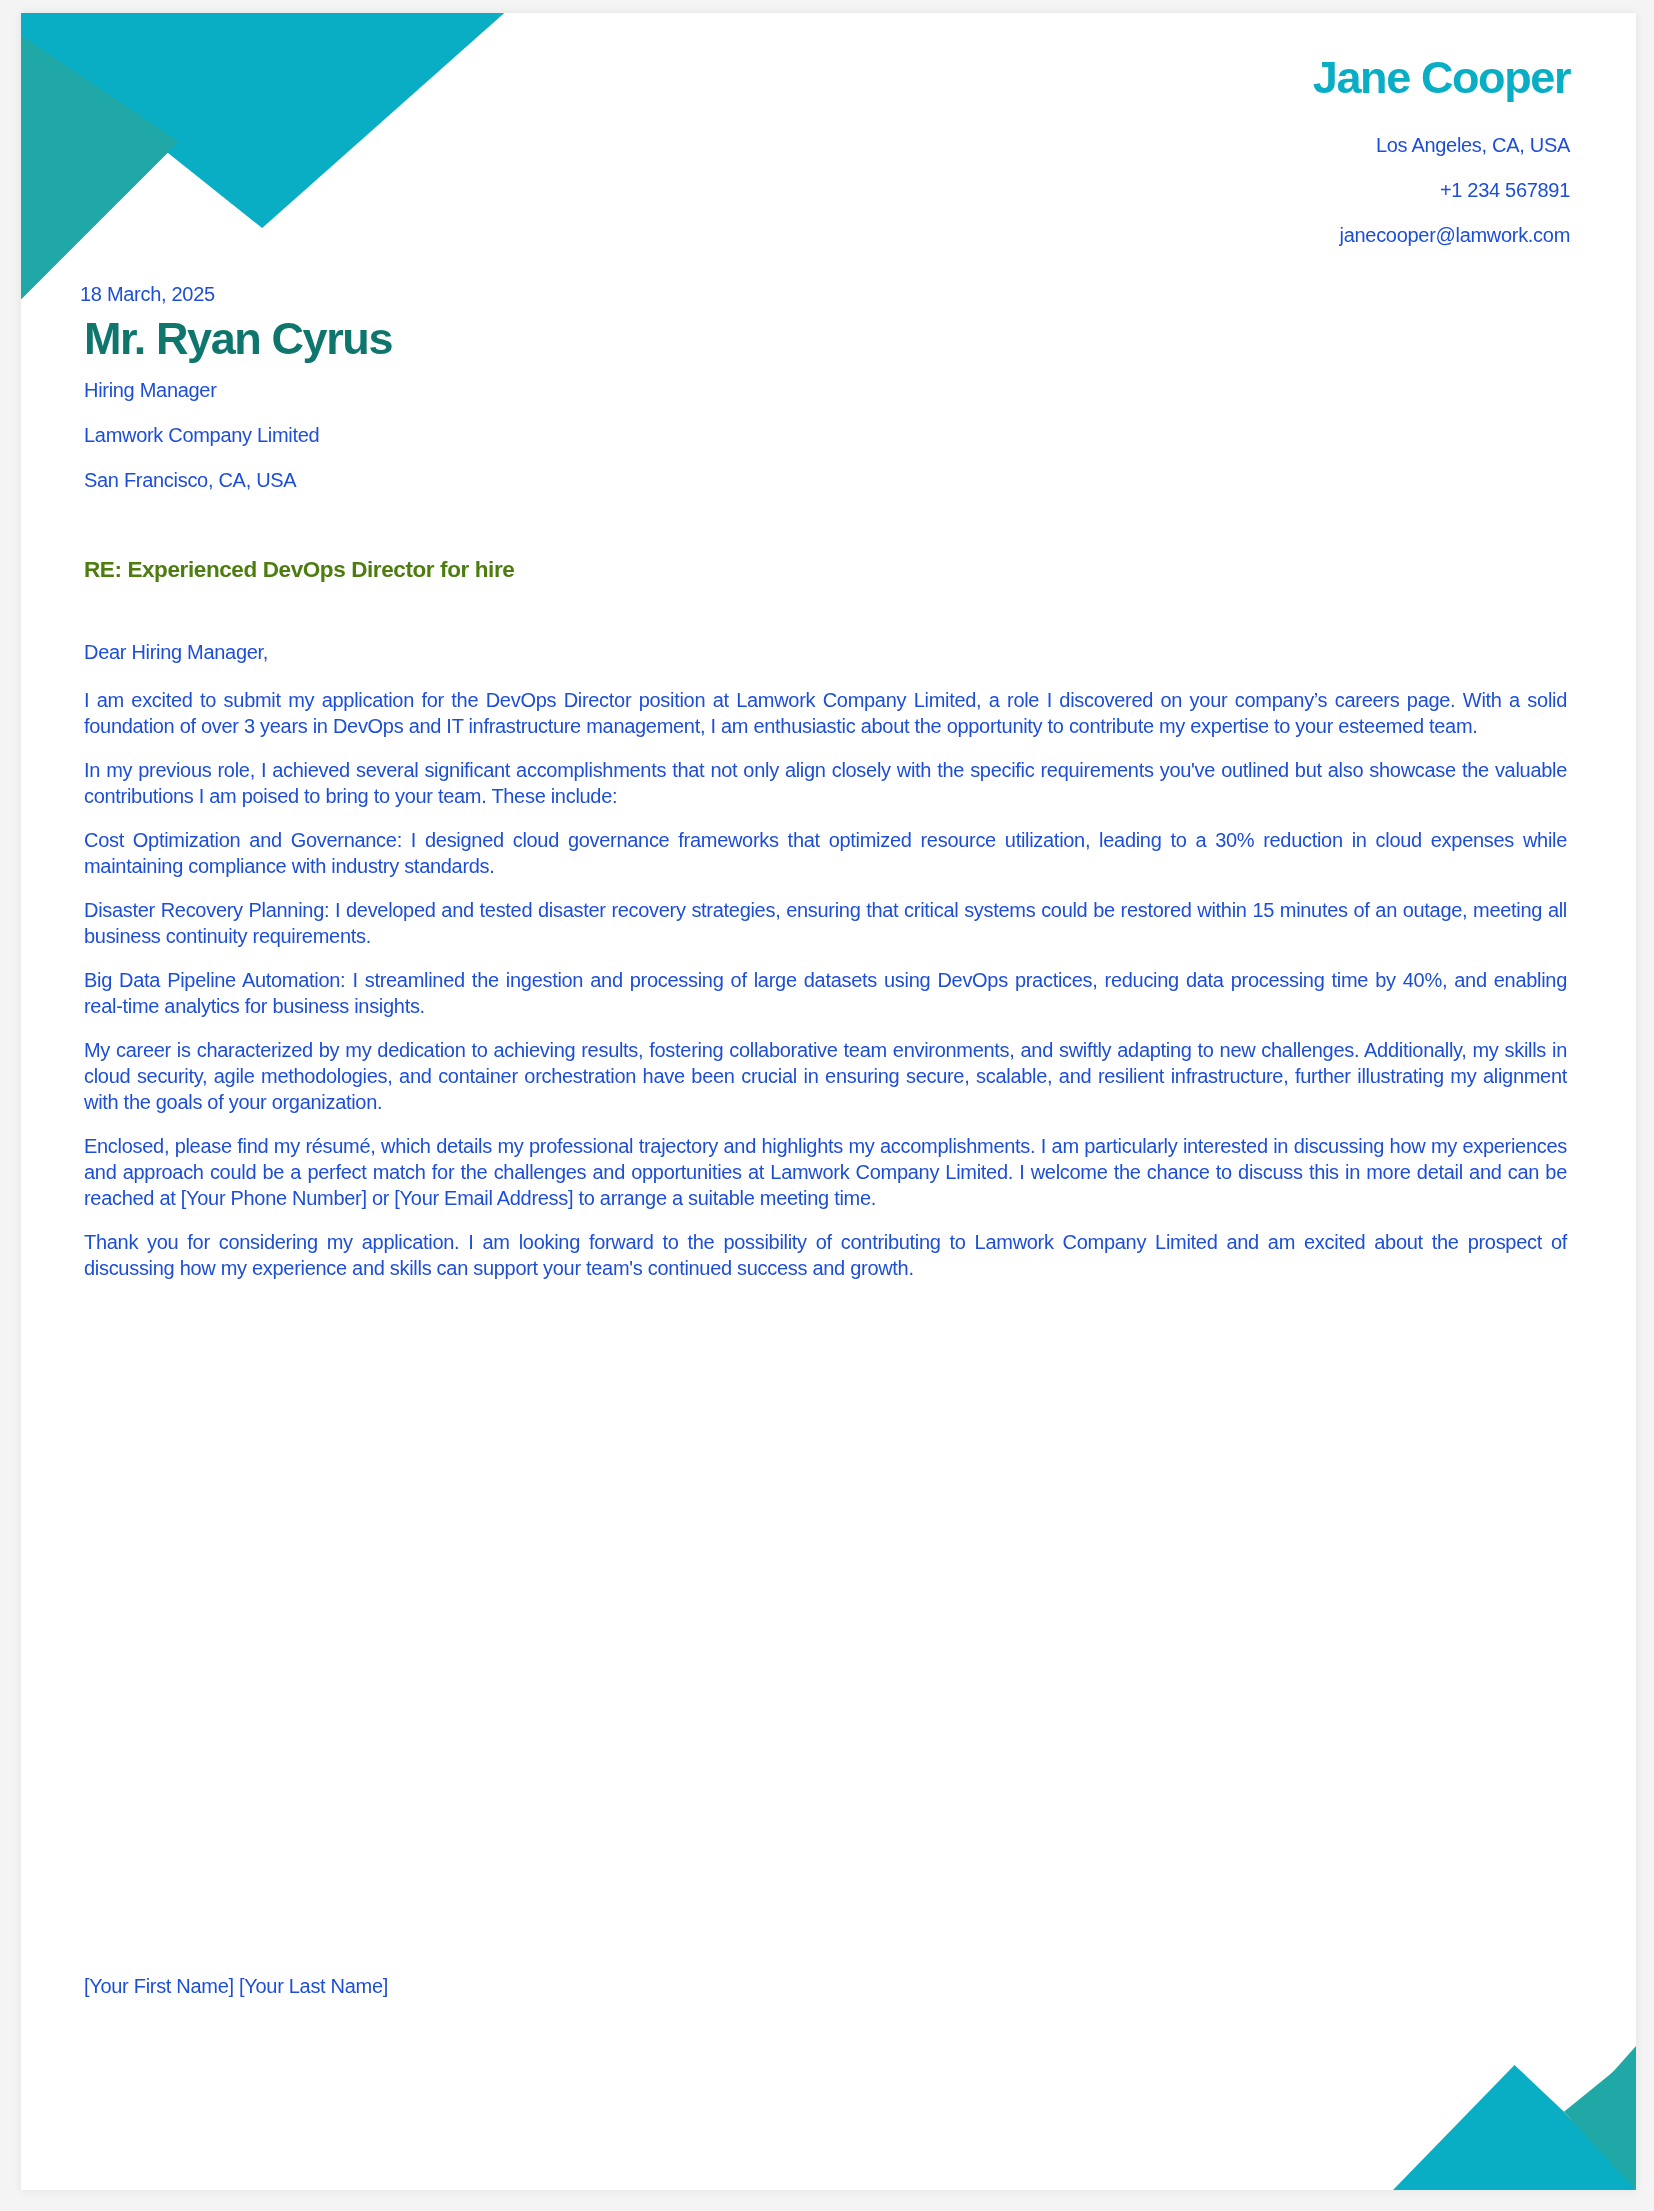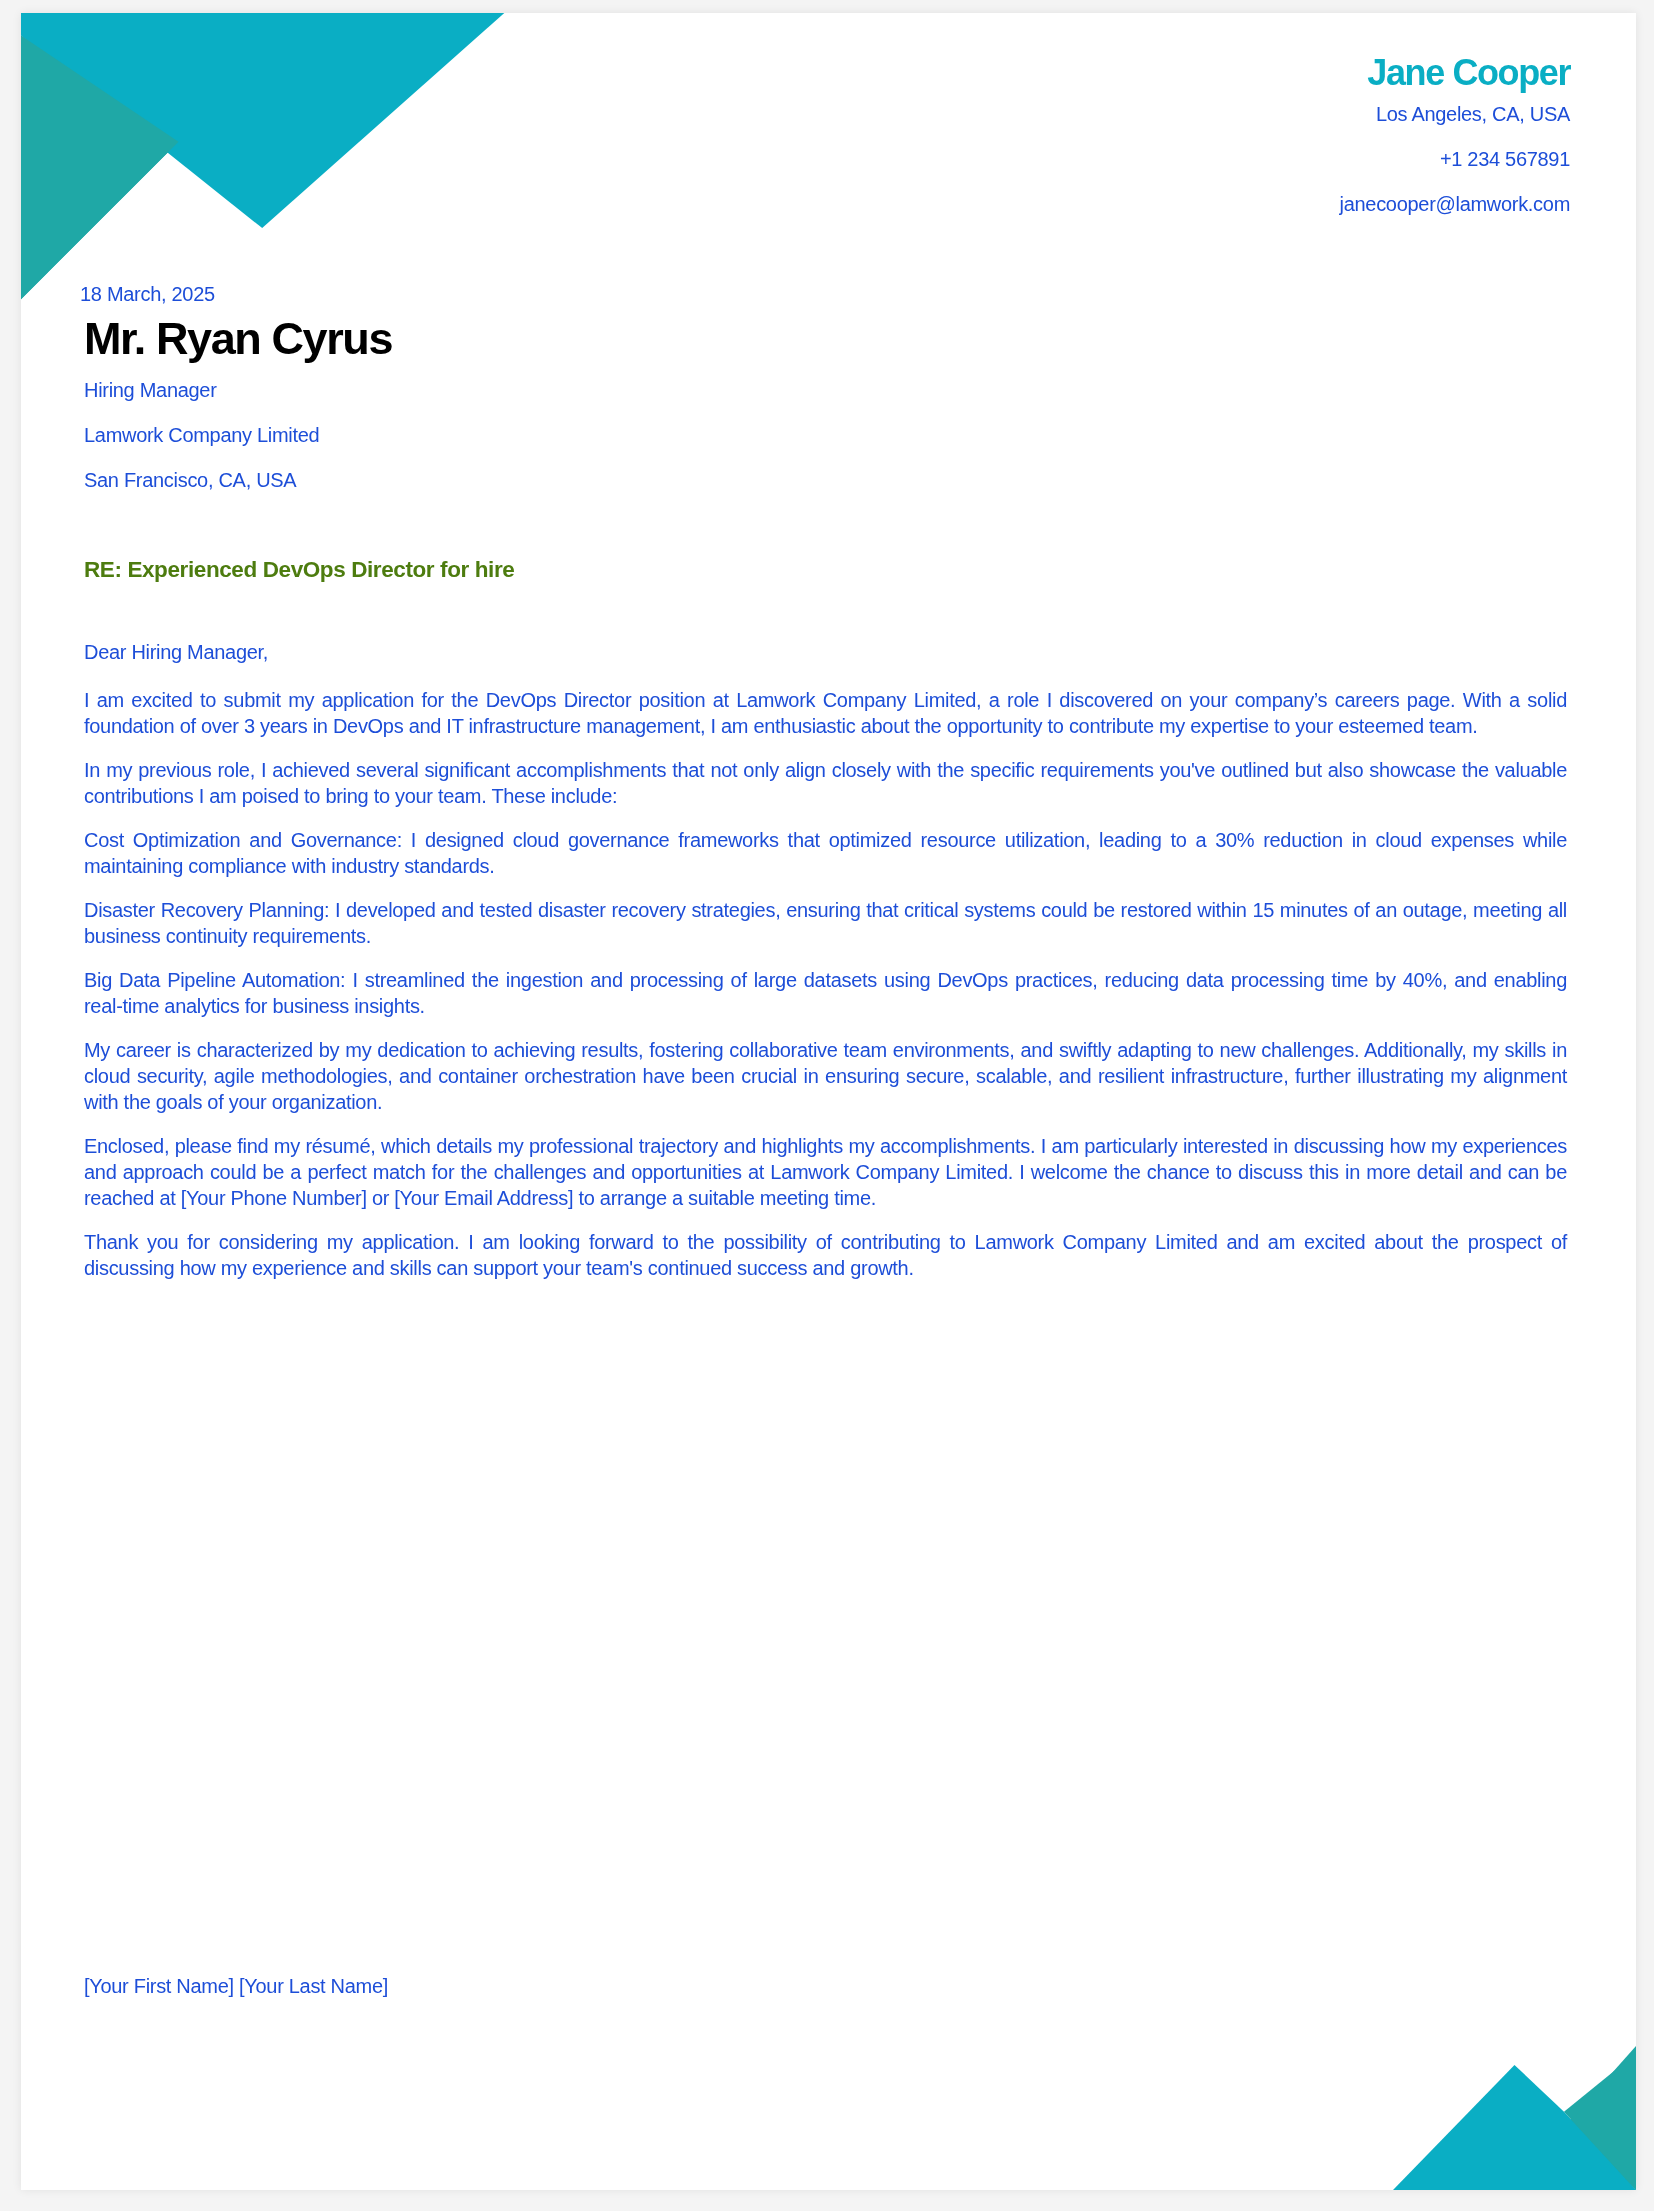--- a/index.html
+++ b/index.html
@@ -22,30 +22,30 @@
     .deco-tl { left: 0; top: 0; width: 486px; height: 288px; }
     .deco-br { right: 0; bottom: 0; width: 243px; height: 144px; }
 
     .text { color: #1d4ed8; font-size: 20px; letter-spacing: -0.3px; }
 
     .sender {
       position: absolute; right: 66px; top: 40px;
       text-align: right;
     }
     .sender-name {
-      color: #0aaec4; font-weight: bold; font-size: 36px;
-      letter-spacing: -1.4px; line-height: 1.1; margin-bottom: 0;
+      color: #0aaec4; font-weight: bold; font-size: 45px;
+      letter-spacing: -1.4px; line-height: 1.1; margin-bottom: 21px;
     }
     .sender-line { line-height: 45px; }
 
     .date { position: absolute; left: 59px; top: 265px; line-height: 32px; }
 
     .recipient { position: absolute; left: 63px; top: 301px; }
     .recipient-name {
-      color: #000000; font-weight: bold; font-size: 45px;
+      color: #0f766e; font-weight: bold; font-size: 45px;
       letter-spacing: -1.4px; line-height: 1.1; margin-bottom: 5.4px;
     }
     .recipient-line { line-height: 45px; }
 
     .subject {
       position: absolute; left: 63px; top: 536px;
       font-weight: bold; font-size: 22.5px; color: #4d7c0f; letter-spacing: -0.4px;
       line-height: 41px;
     }
 

